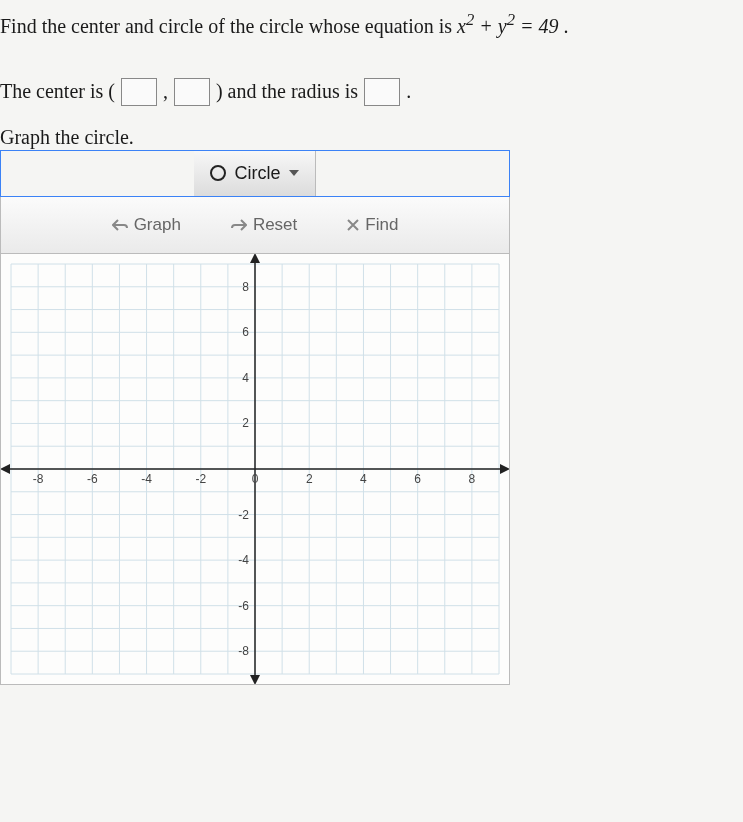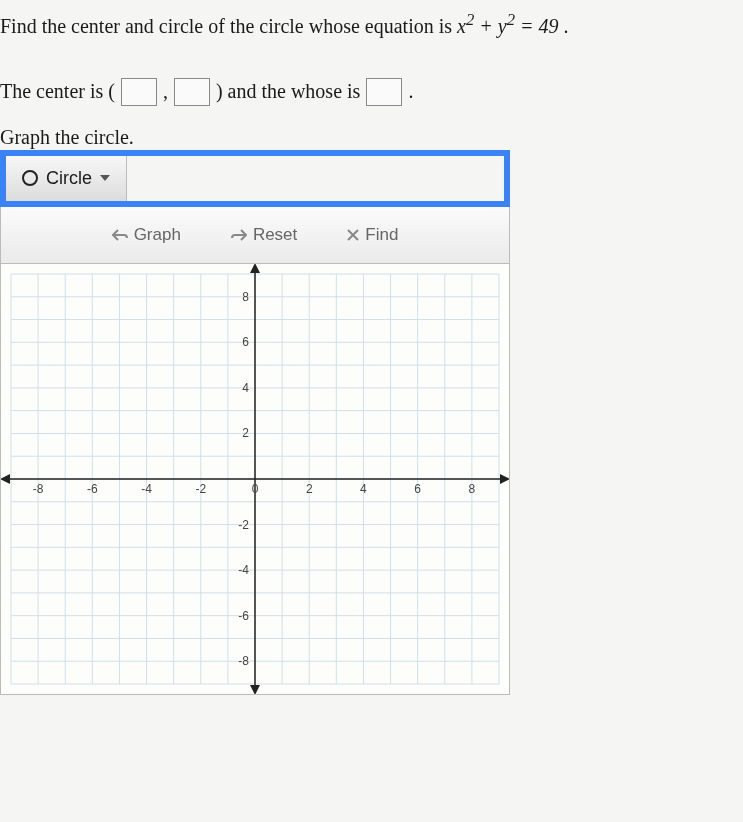--- a/index.html
+++ b/index.html
@@ -36,21 +36,22 @@
   .graph-label {
     font-size: 20px;
     margin-bottom: 1px;
     font-family: Georgia, serif;
   }
   .graph-area {
     width: 510px;
   }
   .tool-row {
     display: flex;
-    border: 6px solid #3b82f6;
+    border: 1px solid #3b82f6;
+    justify-content: center;
   }
   .circle-tool {
     display: flex;
     align-items: center;
     gap: 8px;
     padding: 12px 16px;
     background: linear-gradient(#f7f7f7,#dcdcdc);
     border-right: 1px solid #bbb;
     font-size: 18px;
     cursor: pointer;
@@ -91,21 +92,21 @@
 
 <div class="question">
   <span>Find the center and circle of the circle whose equation is </span><span class="eq">x<sup>2</sup> + y<sup>2</sup> = 49</span><span> .</span>
 </div>
 
 <div class="answer-line">
   <span>The center is (</span>
   <input class="blank" style="">
   <span>,</span>
   <input class="blank" style="">
-  <span>) and the whose is</span>
+  <span>) and the radius is</span>
   <input class="blank" style="">
   <span>.</span>
 </div>
 
 <div class="graph-label">Graph the circle.</div>
 
 <div class="graph-area">
   <div class="tool-row">
     <div class="circle-tool">
       <span class="circle-glyph"></span>

